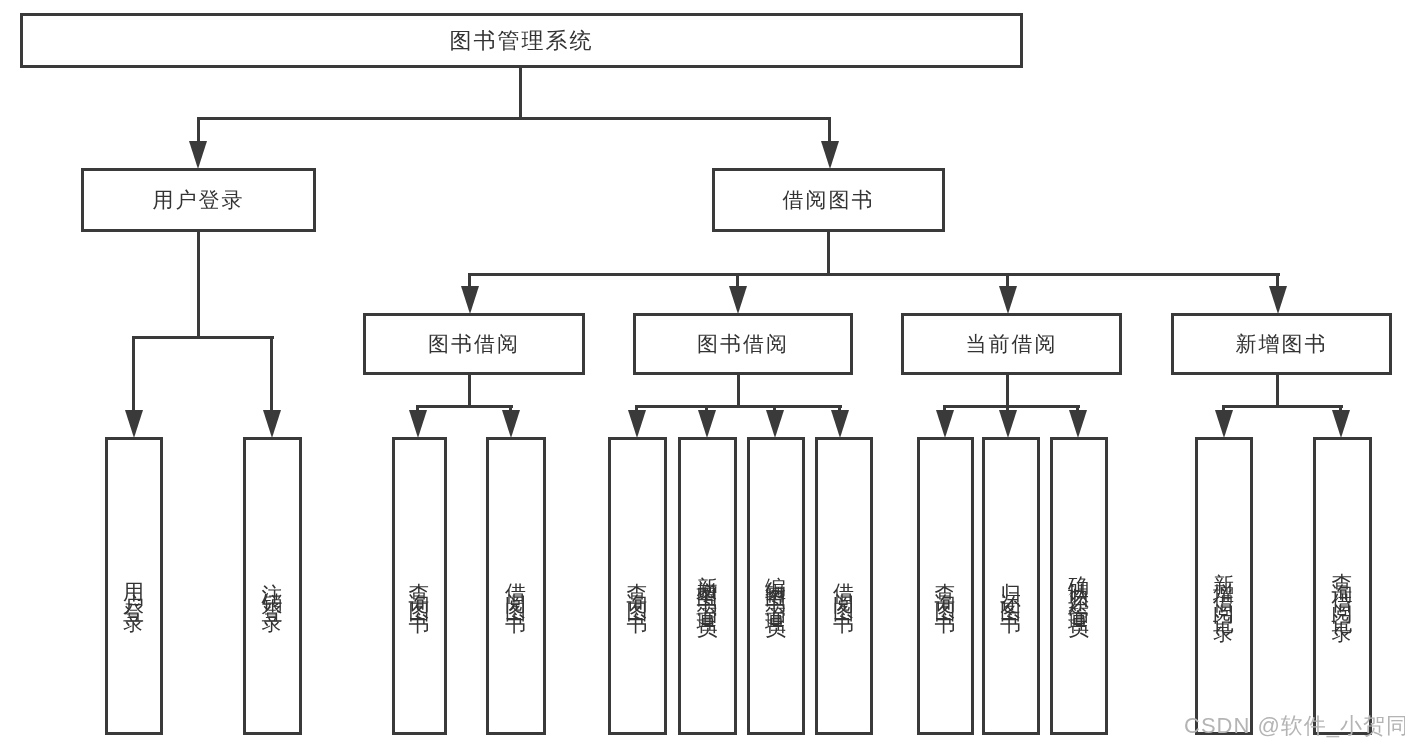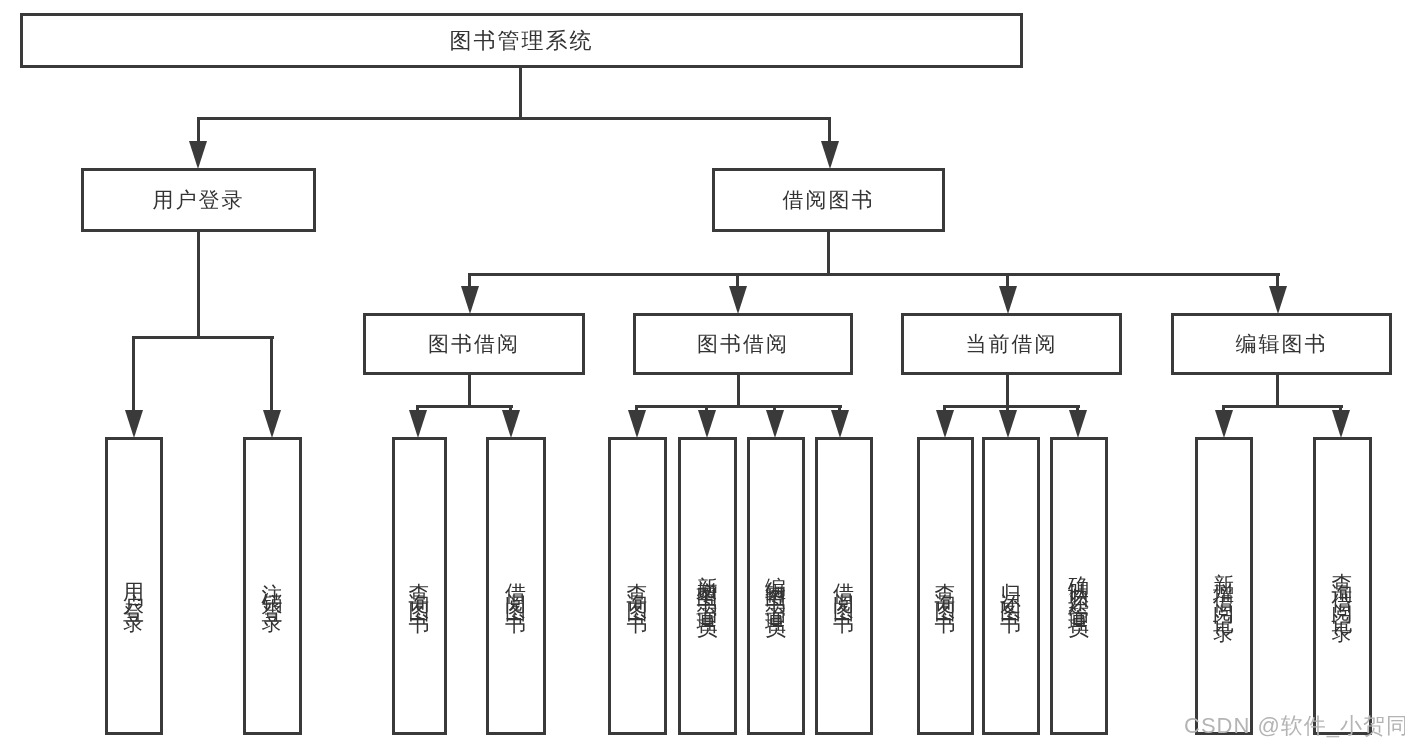--- a/index.html
+++ b/index.html
@@ -75,21 +75,21 @@
   <div class="box" style="left:363px;top:313px;width:222px;height:62px;">
     <span class="lbl">图书借阅</span>
   </div>
   <div class="box" style="left:633px;top:313px;width:220px;height:62px;">
     <span class="lbl">图书借阅</span>
   </div>
   <div class="box" style="left:901px;top:313px;width:221px;height:62px;">
     <span class="lbl">当前借阅</span>
   </div>
   <div class="box" style="left:1171px;top:313px;width:221px;height:62px;">
-    <span class="lbl">编辑图书</span>
+    <span class="lbl">新增图书</span>
   </div>
 
   <div class="vline" style="left:468px;top:375px;height:30px;"></div>
   <div class="hline" style="left:417px;top:405px;width:96px;"></div>
   <div class="vline" style="left:416px;top:405px;height:10px;"></div>
   <div class="vline" style="left:509px;top:405px;height:10px;"></div>
   <div class="arrow" style="left:409px;top:410px;"></div>
   <div class="arrow" style="left:502px;top:410px;"></div>
 
   <div class="vline" style="left:737px;top:375px;height:30px;"></div>

